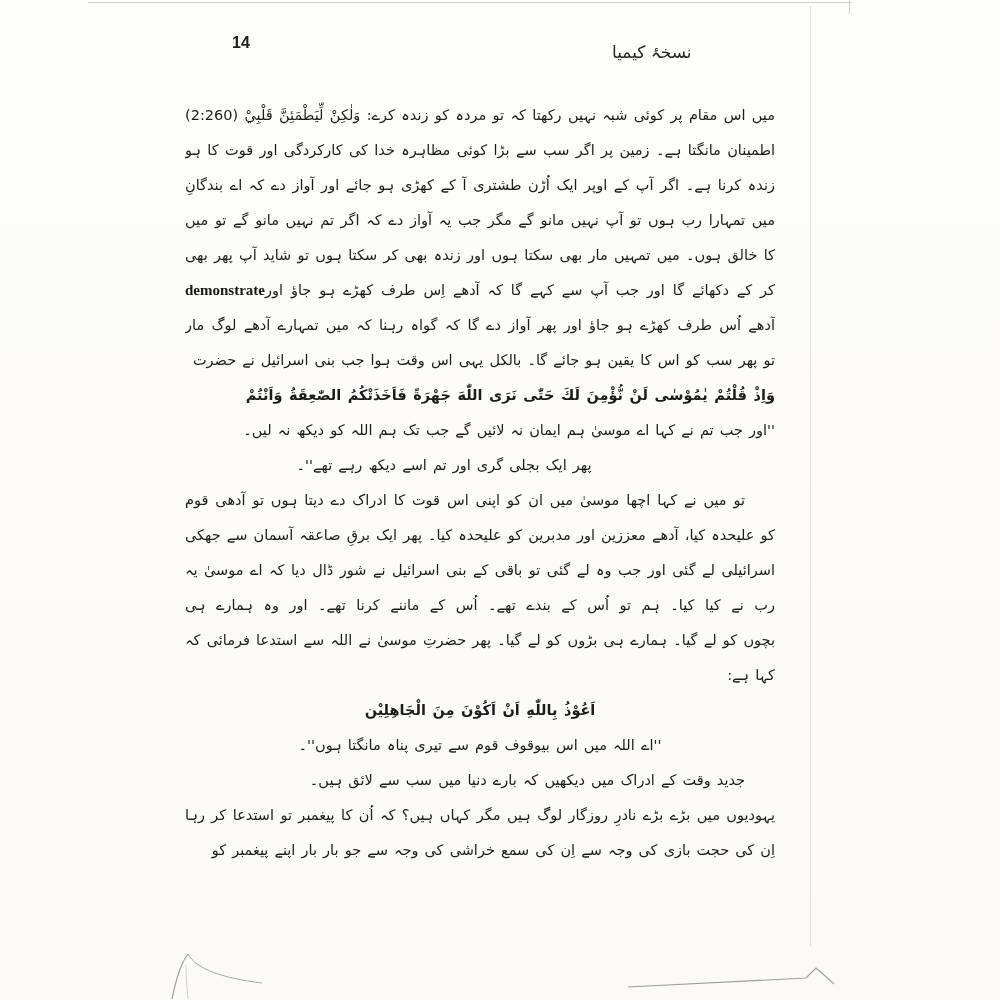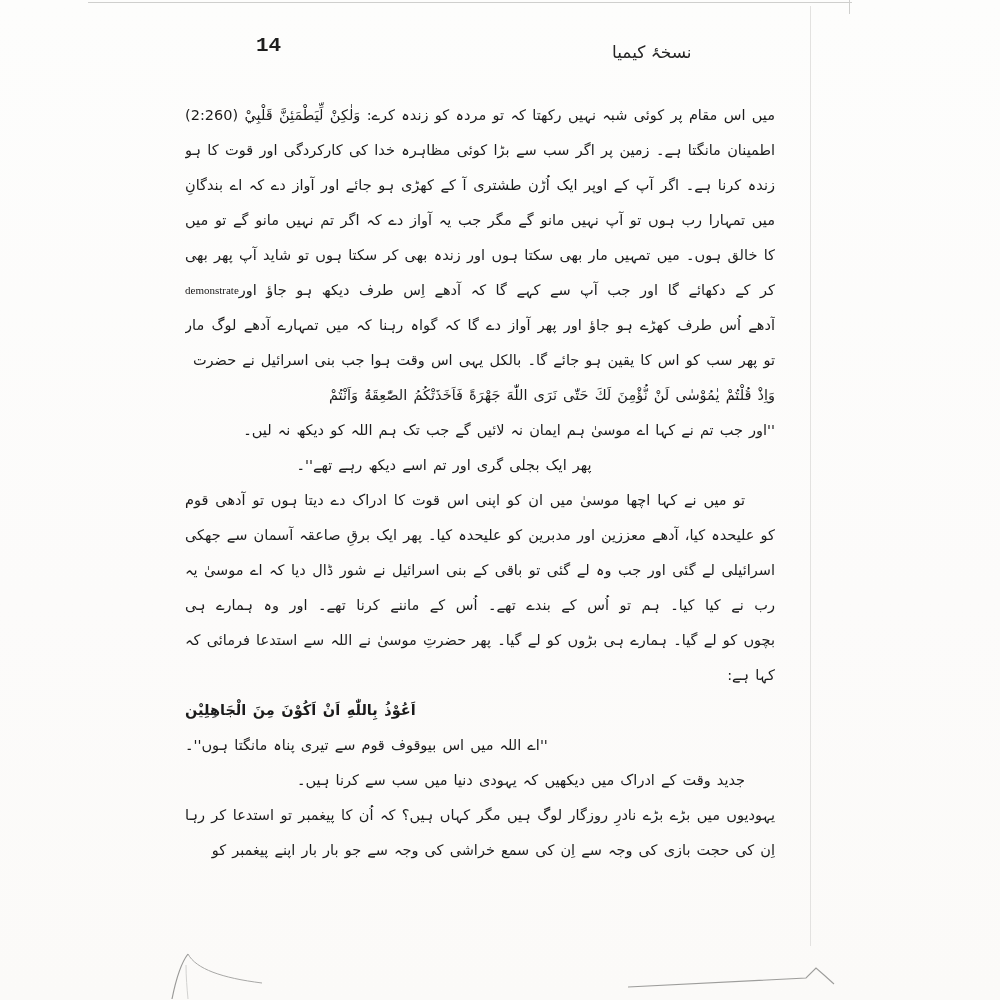--- a/index.html
+++ b/index.html
@@ -13,83 +13,83 @@
     position:absolute; inset:0;
     background:linear-gradient(180deg,#fdfdfc 0%, #fcfbfa 60%, #fbfaf8 100%);
   }
   
   .edge-top    { position:absolute; left:88px; top:2px; width:764px; height:1px; background:#cfcfcd; }
   .edge-corner { position:absolute; left:849px; top:0; width:1px; height:14px; background:#cfcfcd; }
   .edge-right  { position:absolute; left:810px; top:6px; width:1px; height:940px; background:#e3e2e0; }
   .curl { position:absolute; }
 
   .page-number {
-    position:absolute; left:256px; top:34px;
-    font-family:Liberation Mono, monospace;
-    font-weight:bold; font-size:21px; color:#1e1e1e;
+    position:absolute; left:232px; top:34px;
+    font-family:Liberation Sans, sans-serif;
+    font-weight:bold; font-size:16px; color:#1e1e1e;
   }
   .page-header {
     position:absolute; left:612px; top:42px; width:160px;
     text-align:left; direction:rtl;
     font-size:17px; color:#262626;
   }
 
   .page-body {
     position:absolute; left:185px; top:98px; width:590px;
     direction:rtl; color:#1b1b1b;
   }
   .line {
     height:35px; line-height:35px; overflow:hidden;
     font-size:14.5px; word-spacing:1.5px;
   }
   .j      { text-align:justify; text-align-last:justify; }
   .end    { text-align:right; }
-  .center { text-align:left; }
+  .center { text-align:center; }
   .indent { padding-right:30px; }
   .q2     { text-align:center; padding-right:72px; }
-  .verse  { font-weight:normal; font-size:14.5px; }
+  .verse  { font-weight:bold; font-size:14.5px; }
   .bold   { font-weight:bold; }
   .latin  {
     float:left; direction:ltr;
     font-family:"Liberation Serif", serif;
-    font-size:11px; color:#161616;
+    font-size:15px; color:#161616;font-weight:bold;
   }
 </style>
 </head>
 <body>
 
 <div class="photo">
   <div class="edge-top"></div>
   <div class="edge-corner"></div>
   <div class="edge-right"></div>
 
   <div class="page-number">14</div>
   <div class="page-header">نسخۂ کیمیا</div>
 
   <div class="page-body">
       <div class="line j"><span>میں اس مقام پر کوئی شبہ نہیں رکھتا کہ تو مردہ کو زندہ کرے: وَلٰكِنْ لِّيَطْمَئِنَّ قَلْبِيْ (2:260) مگر دل</span></div>
       <div class="line j"><span>اطمینان مانگتا ہے۔ زمین پر اگر سب سے بڑا کوئی مظاہرہ خدا کی کارکردگی اور قوت کا ہو سکتا ہے تو وہ مردہ کو</span></div>
       <div class="line j"><span>زندہ کرنا ہے۔ اگر آپ کے اوپر ایک اُڑن طشتری آ کے کھڑی ہو جائے اور آواز دے کہ اے بندگانِ خدا</span></div>
       <div class="line j"><span>میں تمہارا رب ہوں تو آپ نہیں مانو گے مگر جب یہ آواز دے کہ اگر تم نہیں مانو گے تو میں زندگی اور موت</span></div>
       <div class="line j"><span>کا خالق ہوں۔ میں تمہیں مار بھی سکتا ہوں اور زندہ بھی کر سکتا ہوں تو شاید آپ پھر بھی نہ مانو مگر جب وہ</span></div>
-      <div class="line j"><span class="latin">demonstrate</span><span>کر کے دکھائے گا اور جب آپ سے کہے گا کہ آدھے اِس طرف دیکھ ہو جاؤ اور</span></div>
+      <div class="line j"><span class="latin">demonstrate</span><span>کر کے دکھائے گا اور جب آپ سے کہے گا کہ آدھے اِس طرف کھڑے ہو جاؤ اور</span></div>
       <div class="line j"><span>آدھے اُس طرف کھڑے ہو جاؤ اور پھر آواز دے گا کہ گواہ رہنا کہ میں تمہارے آدھے لوگ مار رہا ہوں</span></div>
       <div class="line end"><span>تو پھر سب کو اس کا یقین ہو جائے گا۔ بالکل یہی اس وقت ہوا جب بنی اسرائیل نے حضرت موسیٰ سے کہا:</span></div>
       <div class="line end verse"><span>وَاِذْ قُلْتُمْ يٰمُوْسٰى لَنْ نُّؤْمِنَ لَكَ حَتّٰى نَرَى اللّٰهَ جَهْرَةً فَاَخَذَتْكُمُ الصّٰعِقَةُ وَاَنْتُمْ</span></div>
       <div class="line end"><span>''اور جب تم نے کہا اے موسیٰ ہم ایمان نہ لائیں گے جب تک ہم اللہ کو دیکھ نہ لیں۔</span></div>
       <div class="line q2"><span>پھر ایک بجلی گری اور تم اسے دیکھ رہے تھے''۔</span></div>
       <div class="line j indent"><span>تو میں نے کہا اچھا موسیٰ میں ان کو اپنی اس قوت کا ادراک دے دیتا ہوں تو آدھی قوم</span></div>
       <div class="line j"><span>کو علیحدہ کیا، آدھے معززین اور مدبرین کو علیحدہ کیا۔ پھر ایک برقِ صاعقہ آسمان سے جھکی اور آدھے</span></div>
       <div class="line j"><span>اسرائیلی لے گئی اور جب وہ لے گئی تو باقی کے بنی اسرائیل نے شور ڈال دیا کہ اے موسیٰ یہ تیرے</span></div>
       <div class="line j"><span>رب نے کیا کیا۔ ہم تو اُس کے بندے تھے۔ اُس کے ماننے کرنا تھے۔ اور وہ ہمارے ہی</span></div>
       <div class="line j"><span>بچوں کو لے گیا۔ ہمارے ہی بڑوں کو لے گیا۔ پھر حضرتِ موسیٰ نے اللہ سے استدعا فرمائی کہ یہ</span></div>
       <div class="line end"><span>کہا ہے:</span></div>
       <div class="line center bold"><span>اَعُوْذُ بِاللّٰهِ اَنْ اَكُوْنَ مِنَ الْجَاهِلِيْن</span></div>
       <div class="line center"><span>''اے اللہ میں اس بیوقوف قوم سے تیری پناہ مانگتا ہوں''۔</span></div>
-      <div class="line end indent"><span>جدید وقت کے ادراک میں دیکھیں کہ یہودی دنیا میں سب سے کرنا ہیں۔</span></div>
+      <div class="line end indent"><span>جدید وقت کے ادراک میں دیکھیں کہ بارے دنیا میں سب سے لائق ہیں۔</span></div>
       <div class="line j"><span>یہودیوں میں بڑے بڑے نادرِ روزگار لوگ ہیں مگر کہاں ہیں؟ کہ اُن کا پیغمبر تو استدعا کر رہا ہے</span></div>
       <div class="line end"><span>اِن کی حجت بازی کی وجہ سے اِن کی سمع خراشی کی وجہ سے جو بار بار اپنے پیغمبر کو کوئی نہ کوئی غلط</span></div>
     </div>
 
   <svg class="curl" style="left:150px; top:953px;" width="125" height="47" viewBox="0 0 125 47">
     <path d="M22,46 C26,26 31,10 38,1" stroke="#9a9a98" stroke-width="1.2" fill="none"></path>
     <path d="M38,1 C46,16 72,25 112,30" stroke="#a8a8a6" stroke-width="1" fill="none"></path>
     <path d="M36,12 C36,24 37,35 38,46" stroke="#d2d2d0" stroke-width="1" fill="none"></path>
   </svg>
   <svg class="curl" style="left:628px; top:963px;" width="215" height="32" viewBox="0 0 215 32">

